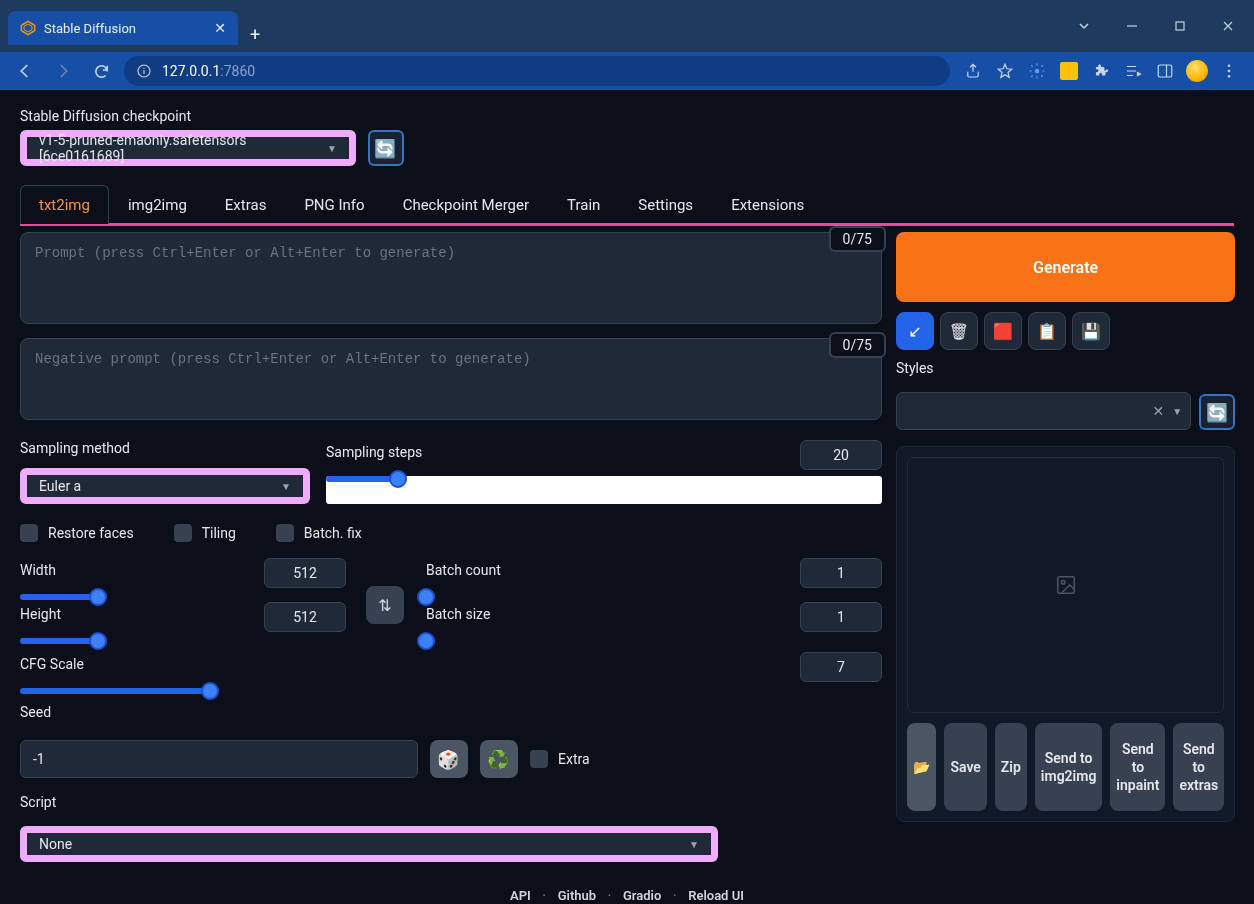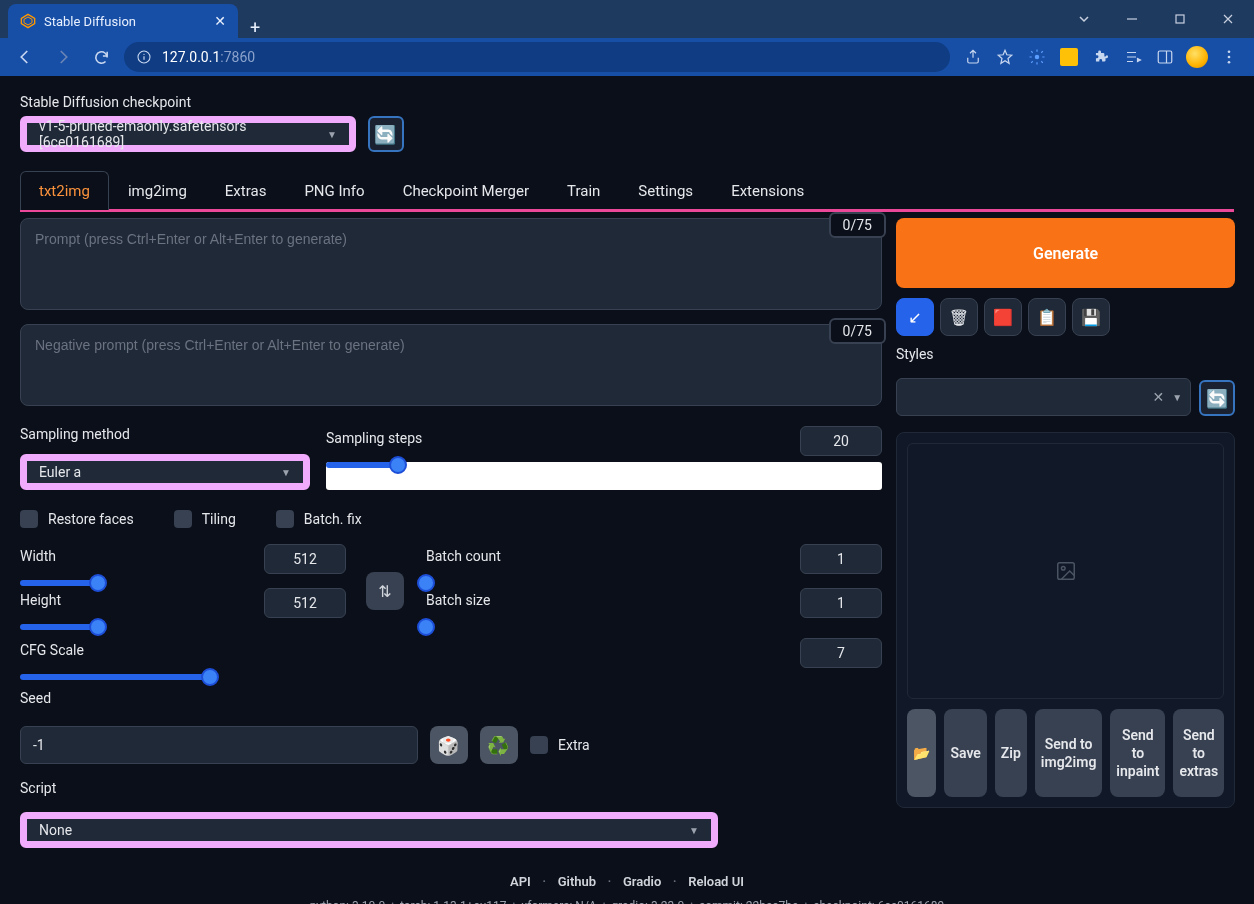--- a/index.html
+++ b/index.html
@@ -1,19 +1,19 @@
 <!DOCTYPE html>
 <html><head>
 <meta charset="utf-8">
 <style>
 * { box-sizing: border-box; margin: 0; padding: 0; font-family: -apple-system, BlinkMacSystemFont, "Segoe UI", Roboto, sans-serif; }
 body { background: #0b0f19; color: #e5e7eb; width: 1254px; height: 904px; overflow: hidden; }
 
 
-.browser-titlebar { background: #1f3a5f; height: 38px; display: flex; align-items: center; justify-content: space-between; }
+.browser-titlebar { background: #1f3a5f; height: 52px; display: flex; align-items: center; justify-content: space-between; }
 .tab-strip { display: flex; align-items: flex-end; height: 38px; padding-left: 8px; }
 .browser-tab { background: #174ea6; height: 34px; display: flex; align-items: center; padding: 0 12px; border-radius: 8px 8px 0 0; gap: 8px; min-width: 230px; color: #e8f0fe; font-size: 13px; }
 .browser-tab .favicon { width: 16px; height: 16px; }
 .tab-close { color: #e8f0fe; font-size: 14px; cursor: pointer; margin-left: auto; }
 .new-tab { color: #e8f0fe; font-size: 18px; padding: 0 12px; cursor: pointer; }
 .win-controls { display: flex; gap: 4px; padding-right: 4px; }
 .win-btn { width: 44px; height: 30px; display: flex; align-items: center; justify-content: center; color: #c8d0e0; font-size: 12px; cursor: pointer; }
 .win-btn svg { width: 12px; height: 12px; }
 
 .toolbar { background: #174ea6; height: 38px; display: flex; align-items: center; padding: 0 10px; gap: 8px; }
@@ -43,21 +43,21 @@
 
 .tabs { display: flex; border-bottom: 3px solid #ec4899; gap: 0; }
 .tab { padding: 10px 18px; font-size: 15px; color: #e5e7eb; cursor: pointer; border: 1px solid transparent; border-bottom: none; position: relative; top: 1px; }
 .tab.active { border-color: #374151; border-radius: 6px 6px 0 0; background: #0b0f19; color: #fb923c; }
 
 
 .main-grid { display: grid; grid-template-columns: 862px 1fr; gap: 14px; margin-top: 6px; }
 .left-col, .right-col { display: flex; flex-direction: column; gap: 10px; }
 .prompt-wrap { position: relative; }
 .counter { position: absolute; right: -4px; top: -6px; background: #0b0f19; border: 2px solid #374151; border-radius: 6px; padding: 3px 12px; font-size: 14px; color: #e5e7eb; z-index: 2; }
-.textarea { width: 100%; background: #1f2937; border: 1px solid #374151; border-radius: 8px; padding: 12px 14px; color: #c4b5fd; font-size: 14px; resize: none; font-family: Liberation Sans, sans-serif; }
+.textarea { width: 100%; background: #1f2937; border: 1px solid #374151; border-radius: 8px; padding: 12px 14px; color: #c4b5fd; font-size: 14px; resize: none; font-family: Liberation Mono, monospace; }
 .textarea.prompt { height: 92px; }
 .textarea.neg { height: 82px; }
 .textarea::placeholder { color: #6b7280; }
 
 .params-grid { display: grid; grid-template-columns: 290px 1fr; gap: 10px 16px; margin-top: 6px; }
 .param-col { display: flex; flex-direction: column; gap: 6px; }
 .numbox { background: #1f2937; border: 1px solid #374151; border-radius: 6px; height: 30px; width: 82px; text-align: center; font-size: 14px; color: #e5e7eb; display: flex; align-items: center; justify-content: center; }
 .slider-track { position: relative; height: 6px; background: #fff; border-radius: 3px; flex: 1; }
 .slider-fill { position: absolute; height: 6px; background: #2563eb; border-radius: 3px; left: 0; }
 .slider-thumb { position: absolute; width: 18px; height: 18px; background: #3b82f6; border: 2px solid #1d4ed8; border-radius: 50%; top: -6px; transform: translateX(-50%); }

